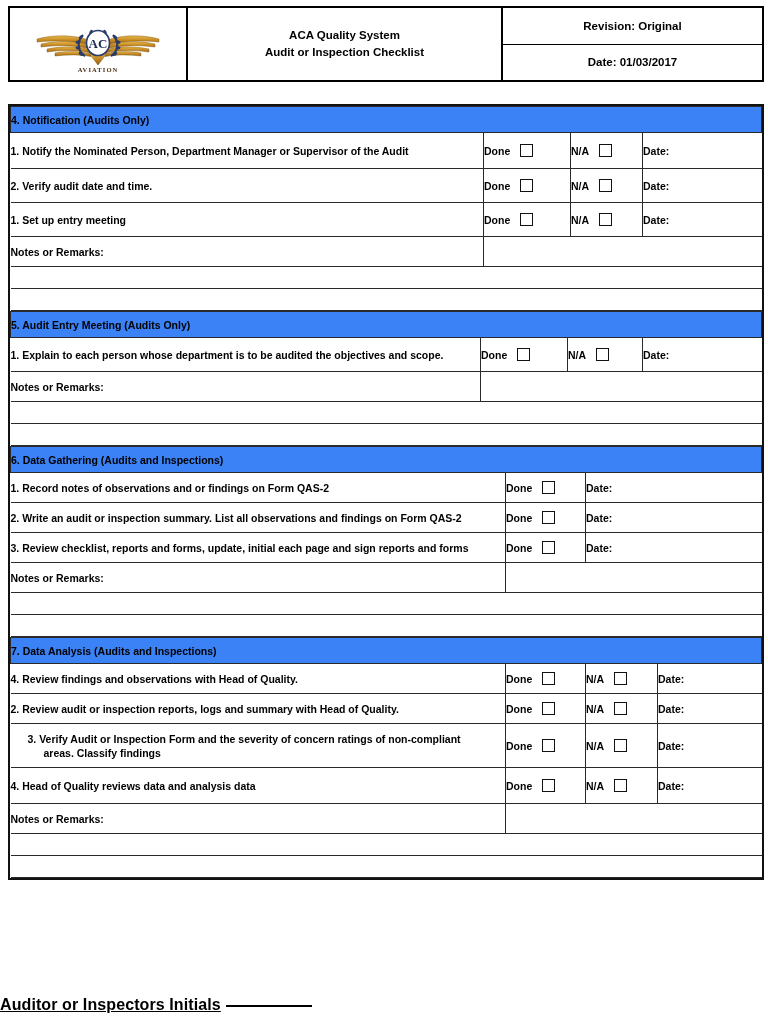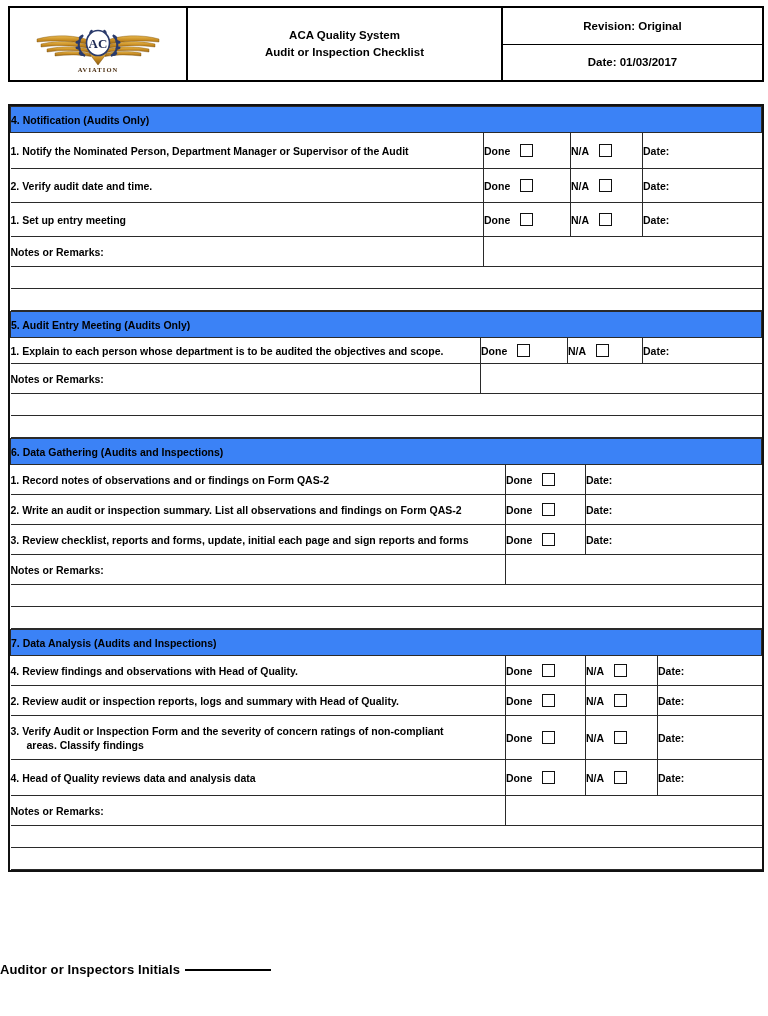--- a/index.html
+++ b/index.html
@@ -106,20 +106,21 @@
   }
   .task-text {
     padding: 6px 8px 6px 9px;
     line-height: 14px;
     border-left: none !important;
   }
   .task-text.just {
     text-align: justify;
     text-align-last: left;
     padding-right: 4px;
+    padding-left: 17px;
   }
   .task-text .hang {
     display: block;
     padding-left: 16px;
     text-indent: -16px;
   }
   .task-text .hang .l2 {
     display: block;
     text-indent: 0;
     padding-left: 0;
@@ -149,30 +150,31 @@
   .notes-blank { border-right: none !important; }
   .blank-row td {
     height: 22px;
     border-left: none !important;
     border-right: none !important;
   }
   .row-h36 { height: 36px; }
   .row-h34 { height: 34px; }
   .row-h30 { height: 30px; }
   .row-h44 { height: 44px; }
-  .row-h26 { height: 26px; }
+  .row-h26 { height: 34px; }
 
   
   .footer {
     position: absolute;
     left: 0px;
-    top: 962px;
-    font-size: 13px;
+    top: 996px;
+    font-size: 16px;
     font-weight: bold;
     letter-spacing: 0.1px;
+    text-decoration: underline;
   }
   .footer .rule {
     display: inline-block;
     width: 86px;
     border-bottom: 2.5px solid #000;
     margin-left: 5px;
     vertical-align: 3px;
   }
 </style>
 </head>

